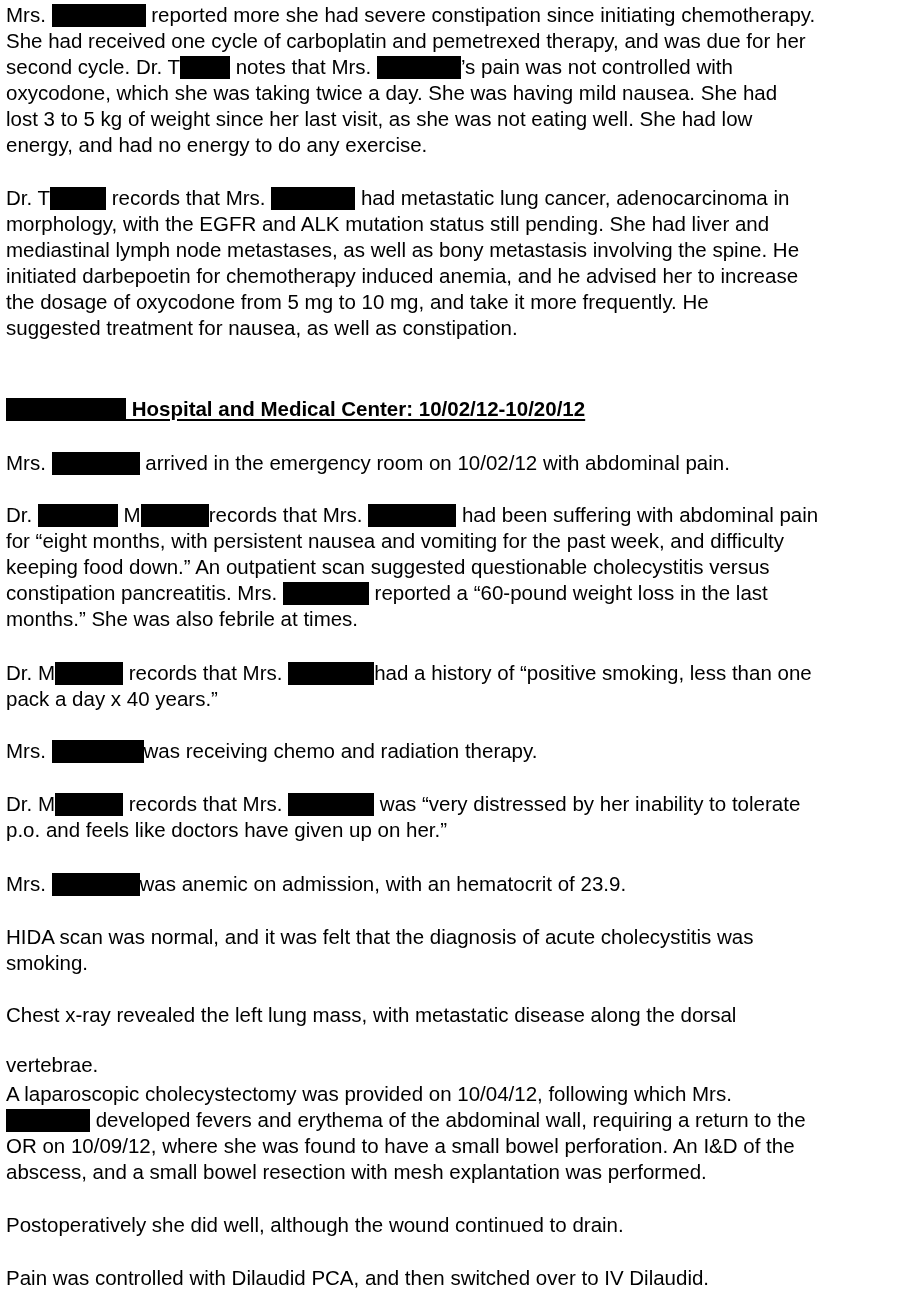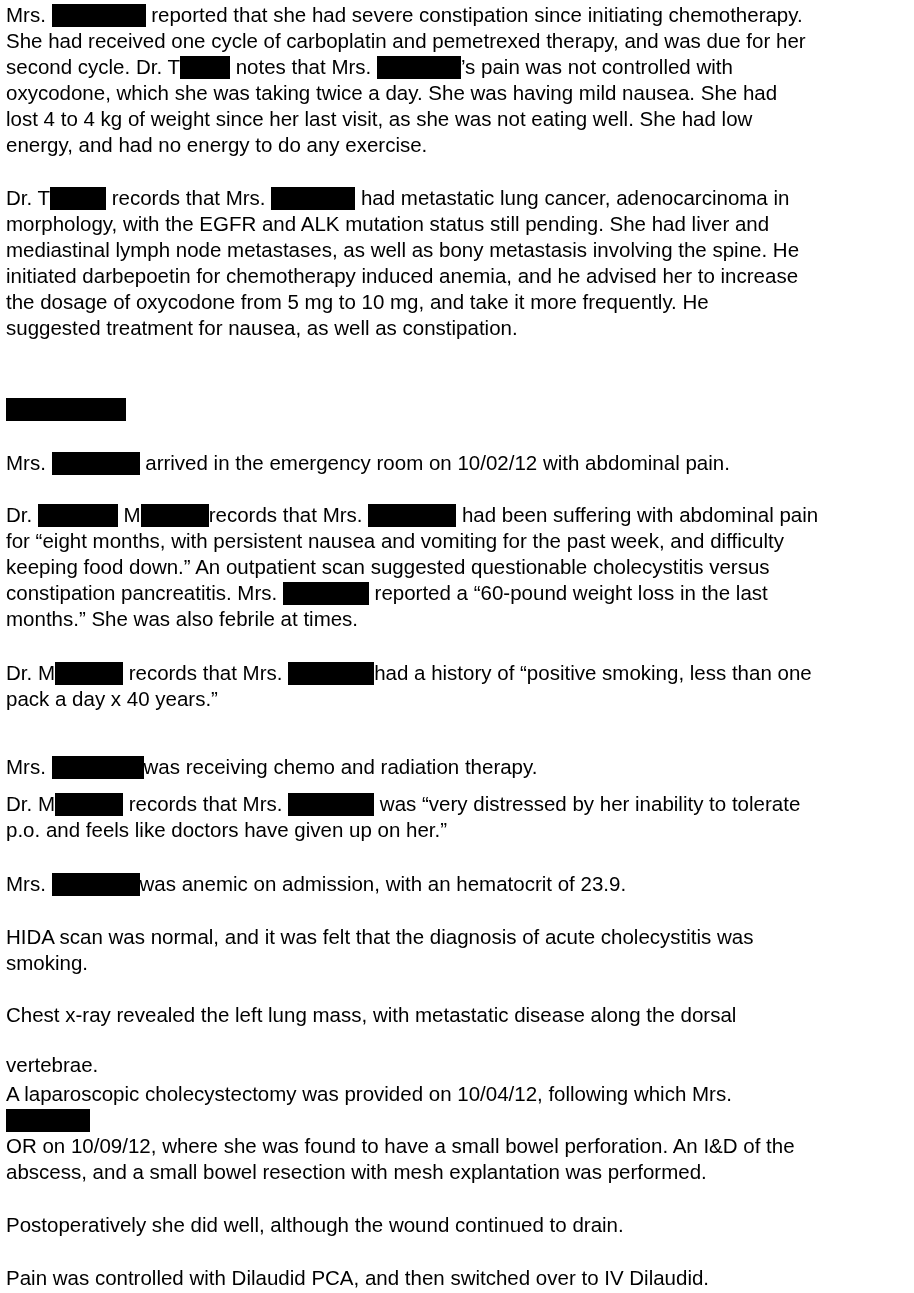--- a/index.html
+++ b/index.html
@@ -13,48 +13,48 @@
   .redact {
     display: inline-block; background: #000; height: 23px; vertical-align: -5px;
   }
   .heading { font-weight: bold; }
   .heading .htxt { text-decoration: underline; text-decoration-thickness: 2px; text-underline-offset: 3px; }
 </style>
 </head>
 <body>
 
 <div id="doc">
-    <div class="line" style="top: 2px;"><span>Mrs. </span><span class="redact" style="width: 94px;"></span><span> reported that she had severe constipation since initiating chemotherapy.</span></div>
+    <div class="line" style="top: 2px;"><span>Mrs. </span><span class="redact" style="width: 94px;"></span><span> reported more she had severe constipation since initiating chemotherapy.</span></div>
     <div class="line" style="top: 28px;"><span>She had received one cycle of carboplatin and pemetrexed therapy, and was due for her</span></div>
     <div class="line" style="top: 54px;"><span>second cycle.  Dr. T</span><span class="redact" style="width: 50px;"></span><span> notes that Mrs. </span><span class="redact" style="width: 84px;"></span><span>’s pain was not controlled with</span></div>
     <div class="line" style="top: 80px;"><span>oxycodone, which she was taking twice a day.  She was having mild nausea.  She had</span></div>
-    <div class="line" style="top: 106px;"><span>lost 4 to 4 kg of weight since her last visit, as she was not eating well.  She had low</span></div>
+    <div class="line" style="top: 106px;"><span>lost 3 to 5 kg of weight since her last visit, as she was not eating well.  She had low</span></div>
     <div class="line" style="top: 132px;"><span>energy, and had no energy to do any exercise.</span></div>
     <div class="line" style="top: 185px;"><span>Dr. T</span><span class="redact" style="width: 56px;"></span><span> records that Mrs. </span><span class="redact" style="width: 84px;"></span><span> had metastatic lung cancer, adenocarcinoma in</span></div>
     <div class="line" style="top: 211px;"><span>morphology, with the EGFR and ALK mutation status still pending.  She had liver and</span></div>
     <div class="line" style="top: 237px;"><span>mediastinal lymph node metastases, as well as bony metastasis involving the spine. He</span></div>
     <div class="line" style="top: 263px; text-align: right;"><span>initiated darbepoetin for chemotherapy induced anemia, and he advised her to increase</span></div>
     <div class="line" style="top: 289px;"><span>the dosage of oxycodone from 5 mg to 10 mg, and take it more frequently.  He</span></div>
     <div class="line" style="top: 315px;"><span>suggested treatment for nausea, as well as constipation.</span></div>
-    <div class="line heading" style="top: 396px;"><span class="redact" style="width: 120px;"></span></div>
+    <div class="line heading" style="top: 396px;"><span class="redact" style="width: 120px;"></span><span class="htxt"> Hospital and Medical Center: 10/02/12-10/20/12</span></div>
     <div class="line" style="top: 450px;"><span>Mrs. </span><span class="redact" style="width: 88px;"></span><span> arrived in the emergency room on 10/02/12 with abdominal pain.</span></div>
     <div class="line" style="top: 502px;"><span>Dr. </span><span class="redact" style="width: 80px;"></span><span> M</span><span class="redact" style="width: 68px;"></span><span>records that Mrs. </span><span class="redact" style="width: 88px;"></span><span> had been suffering with abdominal pain</span></div>
     <div class="line" style="top: 528px;"><span>for “eight months, with persistent nausea and vomiting for the past week, and difficulty</span></div>
     <div class="line" style="top: 554px;"><span>keeping food down.”  An outpatient scan suggested questionable cholecystitis versus</span></div>
     <div class="line" style="top: 580px;"><span>constipation pancreatitis.  Mrs. </span><span class="redact" style="width: 86px;"></span><span> reported a “60-pound weight loss in the last</span></div>
     <div class="line" style="top: 606px;"><span>months.” She was also febrile at times.</span></div>
     <div class="line" style="top: 660px;"><span>Dr. M</span><span class="redact" style="width: 68px;"></span><span> records that Mrs. </span><span class="redact" style="width: 86px;"></span><span>had a history of “positive smoking, less than one</span></div>
     <div class="line" style="top: 686px;"><span>pack a day x 40 years.”</span></div>
-    <div class="line" style="top: 738px; margin-top: 16px;"><span>Mrs. </span><span class="redact" style="width: 92px;"></span><span>was receiving chemo and radiation therapy.</span></div>
+    <div class="line" style="top: 738px;"><span>Mrs. </span><span class="redact" style="width: 92px;"></span><span>was receiving chemo and radiation therapy.</span></div>
     <div class="line" style="top: 791px;"><span>Dr. M</span><span class="redact" style="width: 68px;"></span><span> records that Mrs. </span><span class="redact" style="width: 86px;"></span><span> was “very distressed by her inability to tolerate</span></div>
     <div class="line" style="top: 817px;"><span>p.o. and feels like doctors have given up on her.”</span></div>
     <div class="line" style="top: 871px;"><span>Mrs. </span><span class="redact" style="width: 88px;"></span><span>was anemic on admission, with an hematocrit of 23.9.</span></div>
     <div class="line" style="top: 924px;"><span>HIDA scan was normal, and it was felt that the diagnosis of acute cholecystitis was</span></div>
     <div class="line" style="top: 950px;"><span>smoking.</span></div>
     <div class="line" style="top: 1002px;"><span>Chest x-ray revealed the left lung mass, with metastatic disease along the dorsal</span></div>
     <div class="line" style="top: 1052px;"><span>vertebrae.</span></div>
     <div class="line" style="top: 1081px;"><span>A laparoscopic cholecystectomy was provided on 10/04/12, following which Mrs.</span></div>
-    <div class="line" style="top: 1107px;"><span class="redact" style="width: 84px;"></span></div>
+    <div class="line" style="top: 1107px;"><span class="redact" style="width: 84px;"></span><span> developed fevers and erythema of the abdominal wall, requiring a return to the</span></div>
     <div class="line" style="top: 1133px;"><span>OR on 10/09/12, where she was found to have a small bowel perforation.  An I&amp;D of the</span></div>
     <div class="line" style="top: 1159px;"><span>abscess, and a small bowel resection with mesh explantation was performed.</span></div>
     <div class="line" style="top: 1212px;"><span>Postoperatively she did well, although the wound continued to drain.</span></div>
     <div class="line" style="top: 1265px;"><span>Pain was controlled with Dilaudid PCA, and then switched over to IV Dilaudid.</span></div>
   </div>
 
 </body></html>

